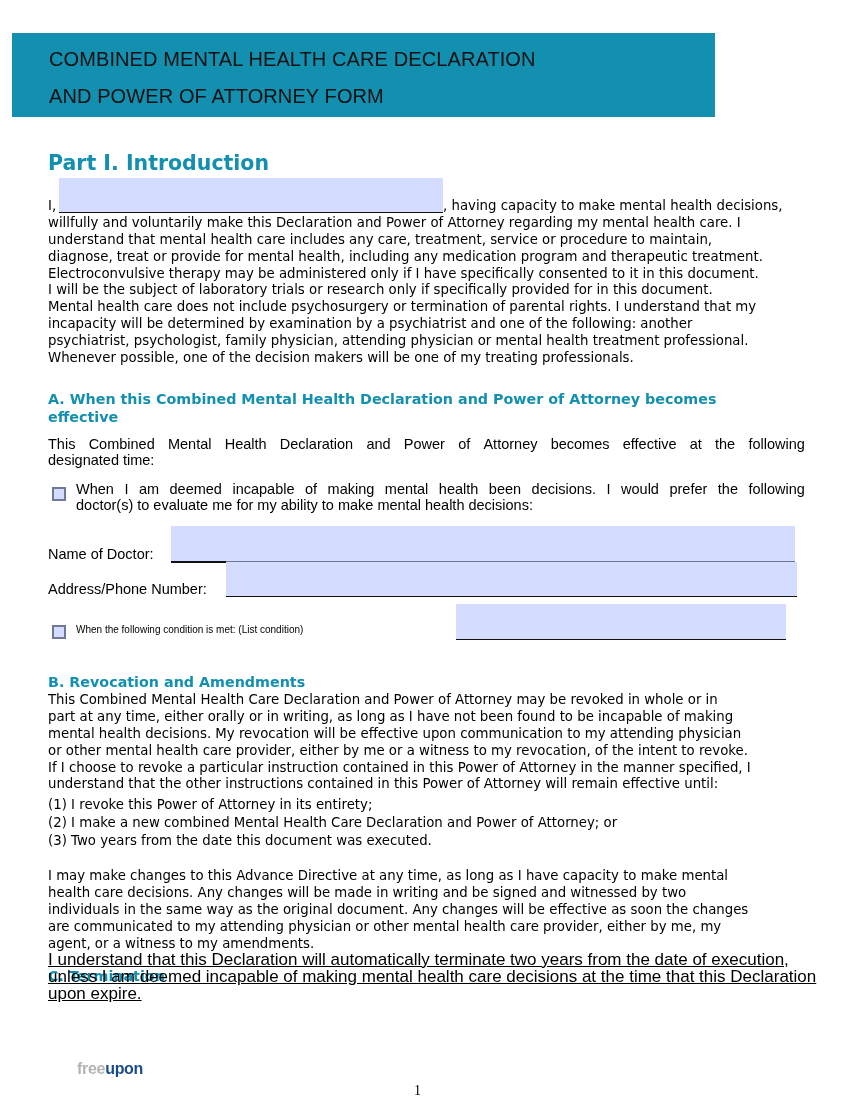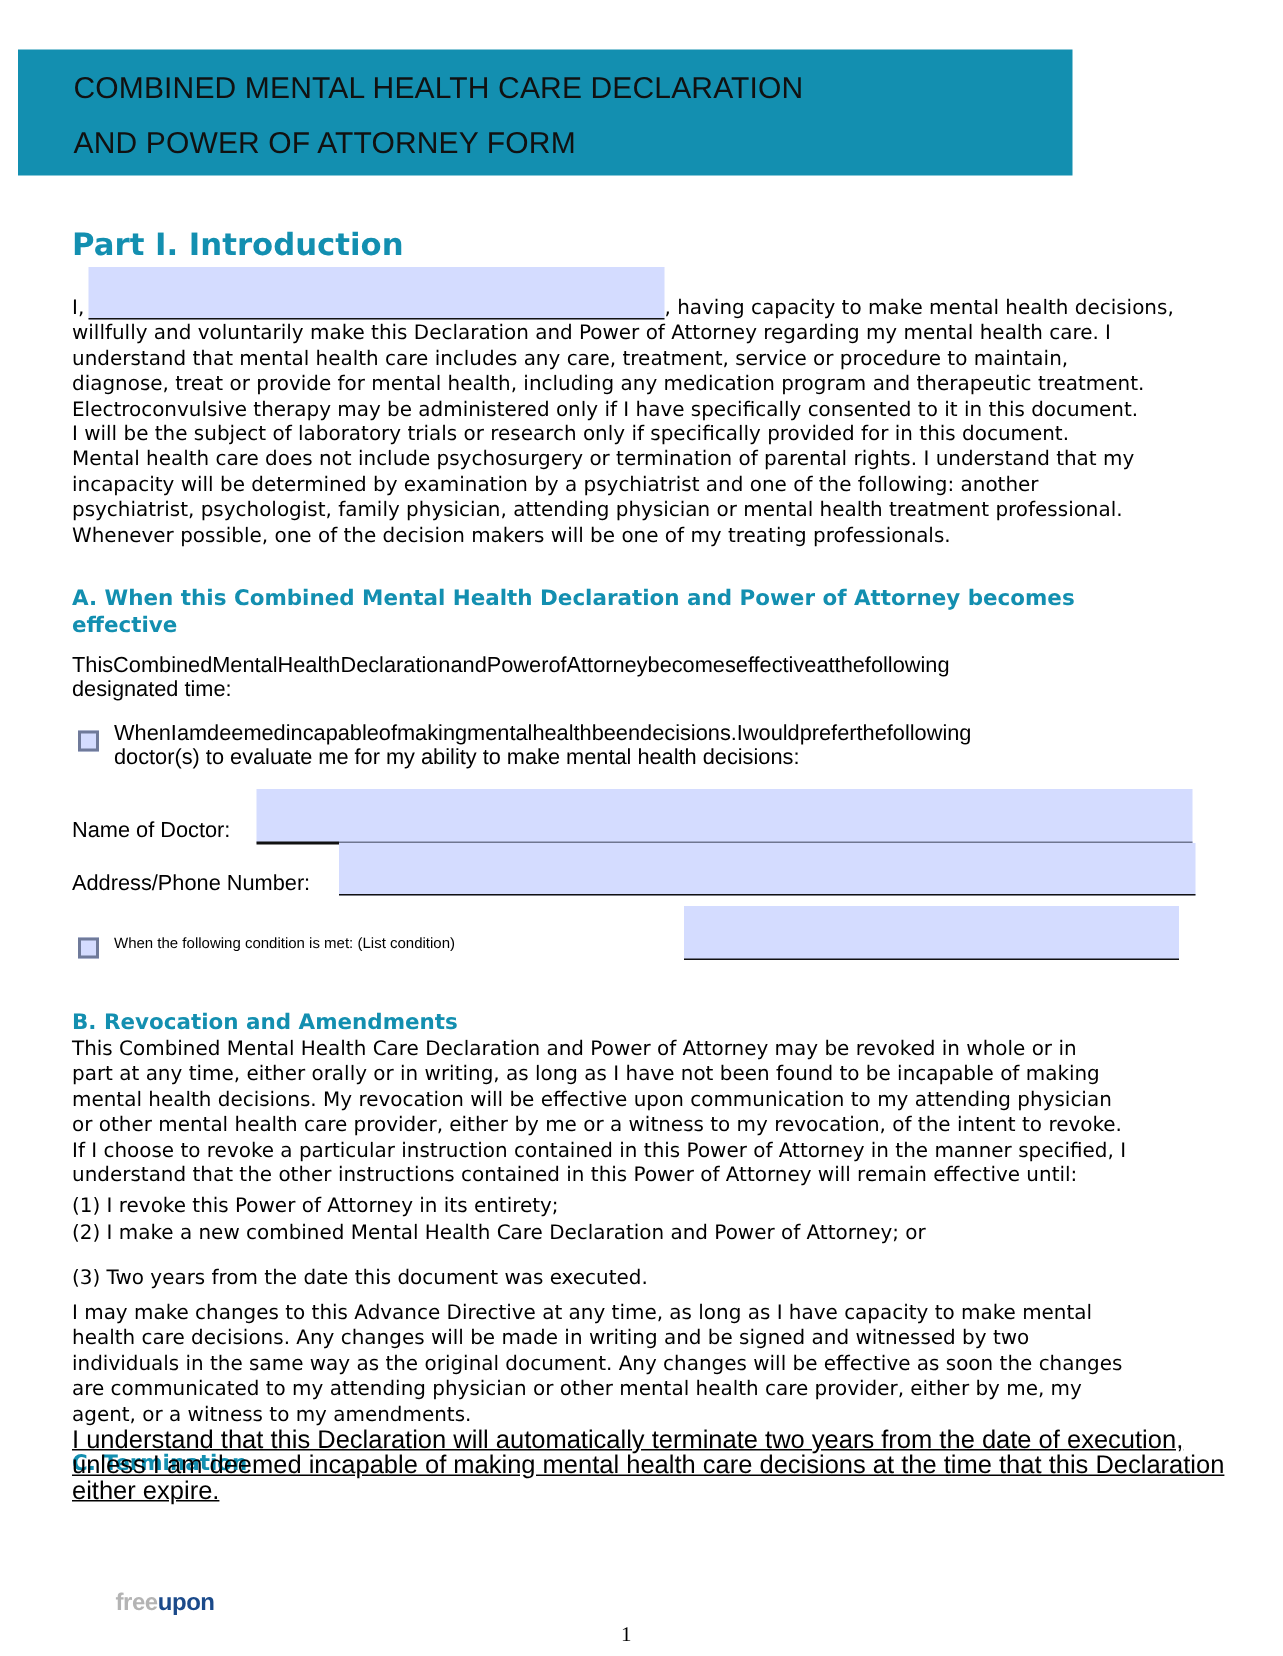--- a/index.html
+++ b/index.html
@@ -21,21 +21,21 @@
     .sec-head { position: absolute; left: 48px; font-weight: bold; font-size: 14.3px; color: #138fb0;
                 line-height: 18px; white-space: nowrap; }
 
     .field { position: absolute; background: #d4dcff; border-bottom: 1.5px solid #111; box-sizing: border-box; }
 
     .label { position: absolute; font-family: "Liberation Sans", sans-serif; font-size: 14px; white-space: nowrap; }
 
     .checkbox { position: absolute; width: 14px; height: 14px; box-sizing: border-box;
                 background: #d4dcff; border: 2.5px solid #6f7a9a; }
 
-    .justify-line { display: flex; font-family: "Liberation Sans", sans-serif; font-size: 14.5px; }
+    .justify-line { display: flex; justify-content: space-between; font-family: "Liberation Sans", sans-serif; font-size: 14.5px; }
 
     .logo { position: absolute; left: 77px; top: 1060px; font-family: "Liberation Sans", sans-serif; font-weight: bold;
             font-size: 16px; letter-spacing: -0.3px; }
     .logo .free { color: #b4b4b4; }
     .logo .forms { color: #1b4a8a; }
     .page-num { position: absolute; left: 414px; top: 1083px; font-family: "Liberation Serif", serif; font-size: 14px; }
   </style>
 </head>
 <body>
 
@@ -136,34 +136,34 @@
   <span class="ln">This Combined Mental Health Care Declaration and Power of Attorney may be revoked in whole or in</span>
   <span class="ln">part at any time, either orally or in writing, as long as I have not been found to be incapable of making</span>
   <span class="ln">mental health decisions. My revocation will be effective upon communication to my attending physician</span>
   <span class="ln">or other mental health care provider, either by me or a witness to my revocation, of the intent to revoke.</span>
   <span class="ln">If I choose to revoke a particular instruction contained in this Power of Attorney in the manner specified, I</span>
   <span class="ln">understand that the other instructions contained in this Power of Attorney will remain effective until:</span>
 </div>
 <div class="para" style="top:796px; line-height:18px;">
   <span class="ln" style="height:18px;">(1)  I revoke this Power of Attorney in its entirety;</span>
   <span class="ln" style="height:18px;">(2)  I make a new combined Mental Health Care Declaration and Power of Attorney; or</span>
-  <span class="ln" style="height:18px;margin-top:12px;">(3)  Two years from the date this document was executed.</span>
+  <span class="ln" style="height:18px;">(3)  Two years from the date this document was executed.</span>
 </div>
 
 <div class="para" style="top:868px;">
   <span class="ln">I may make changes to this Advance Directive at any time, as long as I have capacity to make mental</span>
   <span class="ln">health care decisions.  Any changes will be made in writing and be signed and witnessed by two</span>
   <span class="ln">individuals in the same way as the original document.  Any changes will be effective as soon the changes</span>
   <span class="ln">are communicated to my attending  physician or other mental health care provider, either by me, my</span>
   <span class="ln">agent, or a witness to my amendments.</span>
 </div>
 
 <div class="sec-head" style="top:967px;">C.  Termination</div>
 <div class="label" style="left:48px; top:952px; font-size:17px; line-height:16.8px;text-decoration:underline;">
   <div>I understand that this Declaration will automatically terminate two years from the date of execution,</div>
   <div>unless I am deemed incapable of making mental health care decisions at the time that this Declaration</div>
-  <div>either expire.</div>
+  <div>upon expire.</div>
 </div>
 
 <div class="logo">
   <span class="free">free</span><span class="forms">upon</span>
 </div>
 <div class="page-num">1</div>
 
 </body></html>

